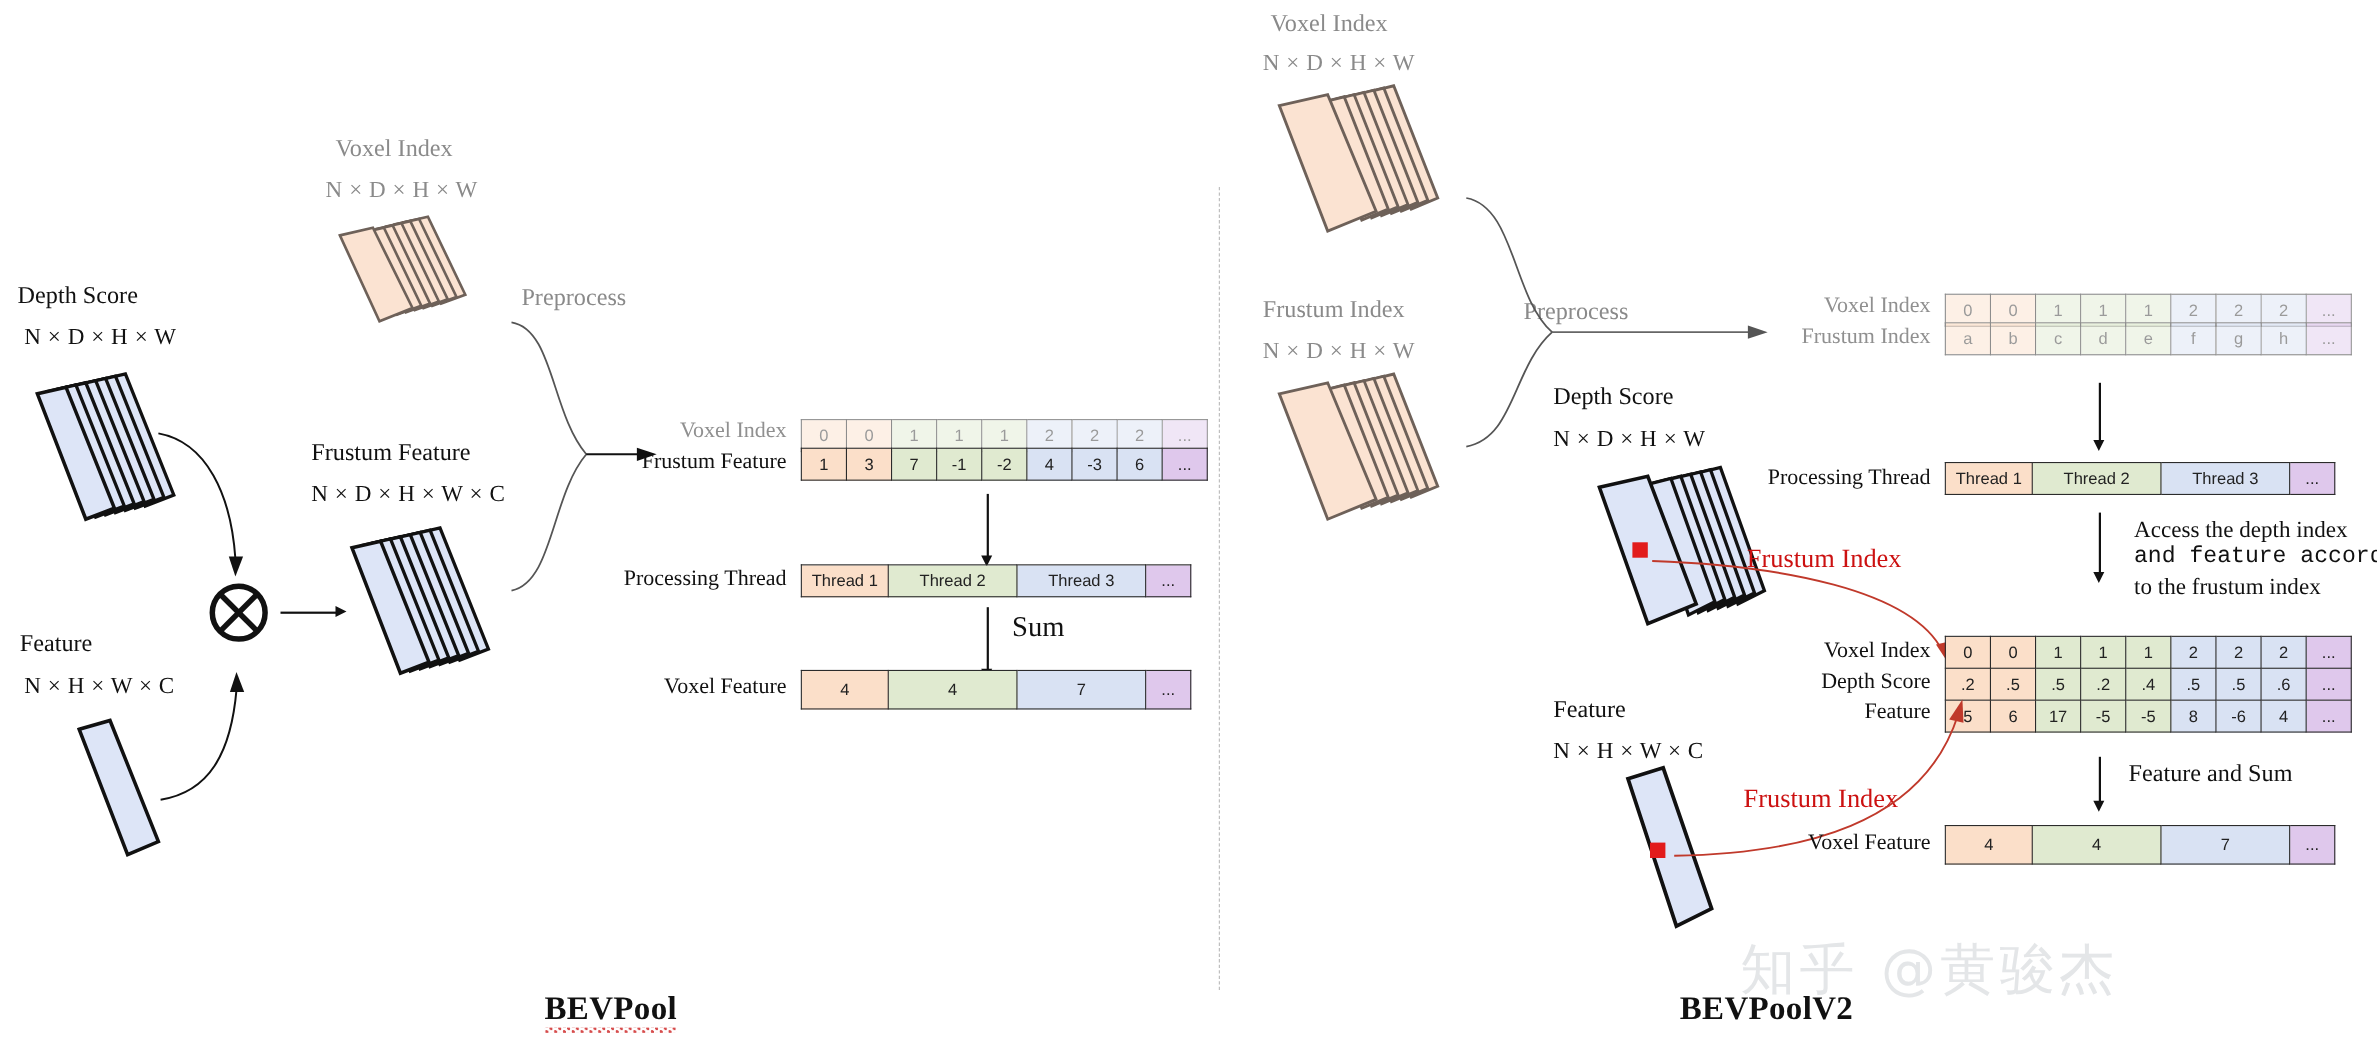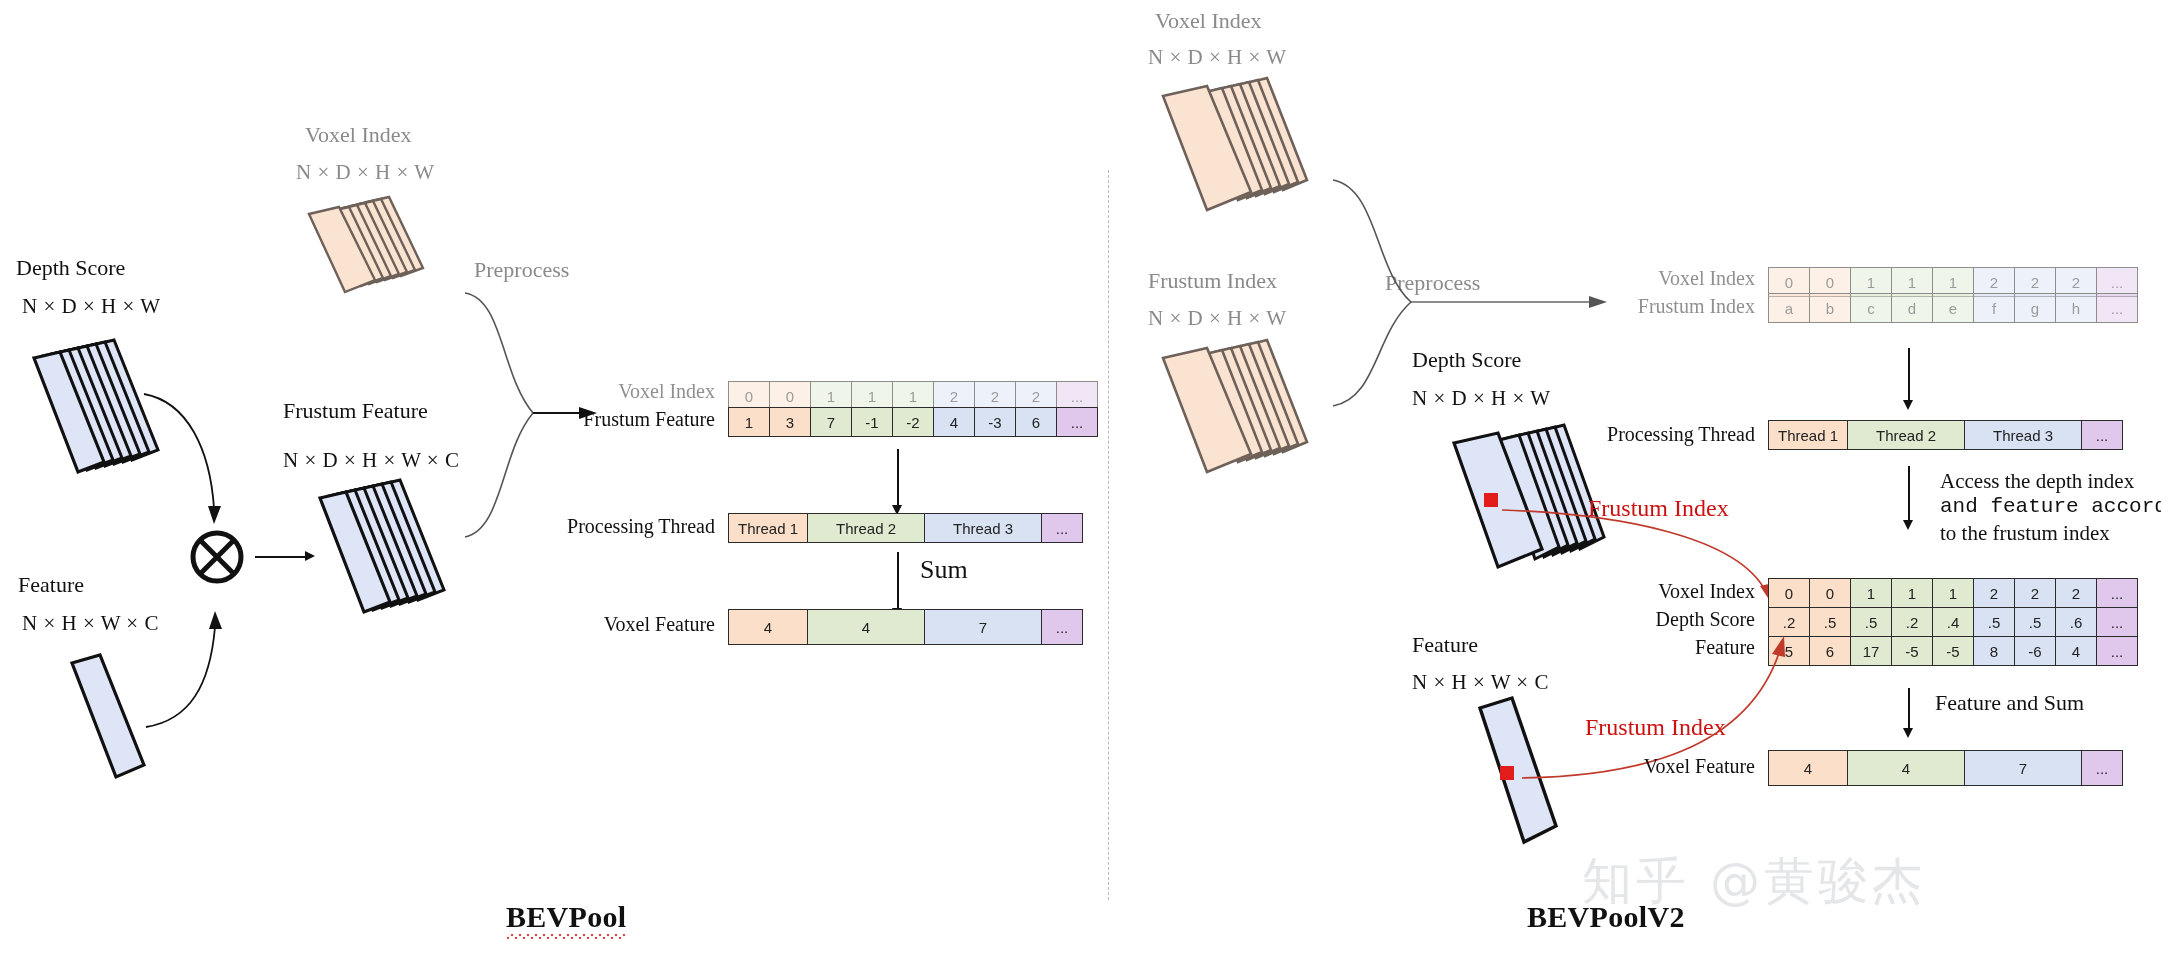--- a/index.html
+++ b/index.html
@@ -82,21 +82,21 @@
   <path d="M4,4 C48,12 70,60 74,118" fill="none" stroke="#111" stroke-width="1.8"></path>
   <polygon points="74,134 68,116 81,116" fill="#111"></polygon>
 </svg>
 
 <svg class="abs" style="left:140px;top:585px;" width="110" height="150">
   <path d="M6,142 C50,135 70,100 75,42" fill="none" stroke="#111" stroke-width="1.8"></path>
   <polygon points="75,26 69,44 82,44" fill="#111"></polygon>
 </svg>
 
 <div class="abs lbl lbl-dark ttl" style="left:283px;top:398px;">Frustum Feature</div>
-<div class="abs lbl lbl-dark dim" style="left:283px;top:448px;">N × D × H × W × C</div>
+<div class="abs lbl lbl-dark dim" style="left:283px;top:436px;">N × D × H × W × C</div>
 
 <div class="abs hline" style="left:255px;top:556px;width:52px;"></div>
 <div class="abs arrowright" style="left:305px;top:551px;"></div>
 
 <svg class="abs" style="left:310px;top:468px;" width="180" height="260">
   <polygon points="64,18 90,12 134,122 108,132" fill="#dde5f7" stroke="#111" stroke-width="3"></polygon>
   <polygon points="55,20 81,14 125,124 99,134" fill="#dde5f7" stroke="#111" stroke-width="3"></polygon>
   <polygon points="46,22 72,16 116,126 90,136" fill="#dde5f7" stroke="#111" stroke-width="3"></polygon>
   <polygon points="37,24 63,18 107,128 81,138" fill="#dde5f7" stroke="#111" stroke-width="3"></polygon>
   <polygon points="28,26 54,20 98,130 72,140" fill="#dde5f7" stroke="#111" stroke-width="3"></polygon>
@@ -183,21 +183,21 @@
   <tbody>
       <tr>
     <td class="c-or" style="width:76px;height:32px;">4</td>
     <td class="c-gr" style="width:114px;height:32px;">4</td>
     <td class="c-bl" style="width:114px;height:32px;">7</td>
     <td class="c-pu" style="width:38px;height:32px;">...</td>
   </tr>
 </tbody>
   </table>
 
-<div class="abs" style="left:506px;top:900px;">
+<div class="abs" style="left:495px;top:900px;">
   <div class="lbl lbl-dark title-bold">BEVPool</div>
   <span class="squiggle"></span>
 </div>
 
 <div class="abs lbl lbl-gray ttl" style="left:1155px;top:8px;">Voxel Index</div>
 <div class="abs lbl lbl-gray dim" style="left:1148px;top:45px;">N × D × H × W</div>
 
 <svg class="abs" style="left:1155px;top:72px;" width="180" height="200">
   <polygon points="88,12 112,6 152,108 128,118" fill="#fbe3d2" stroke="#6e6159" stroke-width="2.6"></polygon>
   <polygon points="79,14 103,8 143,110 119,120" fill="#fbe3d2" stroke="#6e6159" stroke-width="2.6"></polygon>

